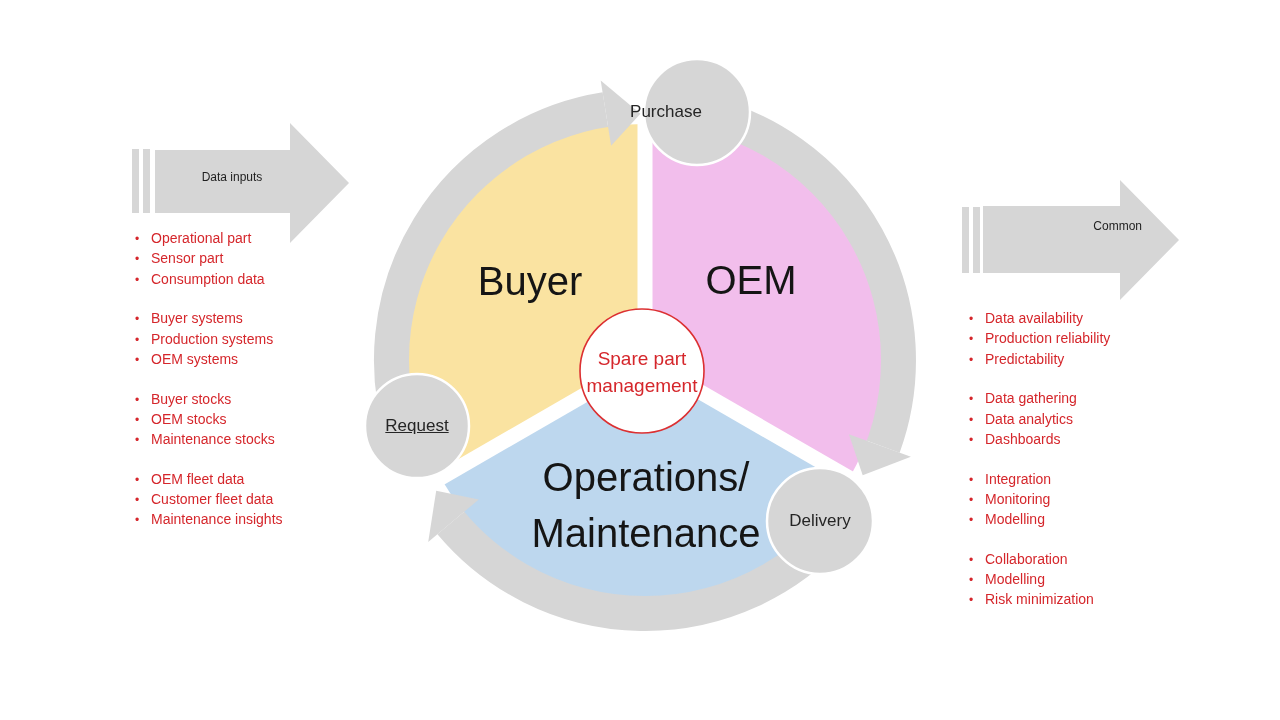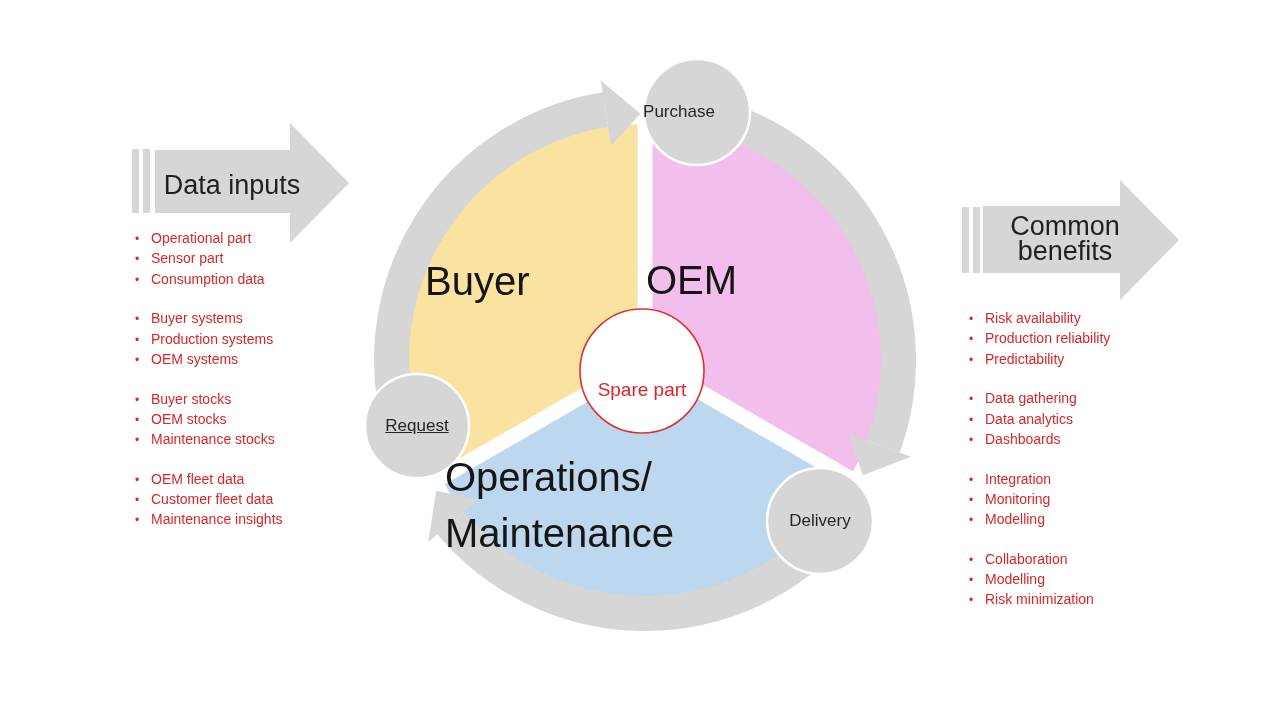--- a/index.html
+++ b/index.html
@@ -13,23 +13,23 @@
   }
   .slide svg{position:absolute; left:0; top:0;}
   .abs{position:absolute;}
   
   .gshape{fill:var(--gray);}
   .arc{stroke:var(--gray); stroke-width:42; fill:none;}
   .spoke{stroke:#fff; stroke-width:15; stroke-linecap:butt;}
   .nodecircle{fill:var(--gray); stroke:#fff; stroke-width:2.5;}
   .centercircle{fill:#fff; stroke:var(--center-border); stroke-width:1.6;}
   
-  .arrow-label{font-size:27px; text-align:center; color:var(--black);}
+  .arrow-label{font-size:12px; text-align:center; color:var(--black);}
   .arrow-label .ln{line-height:25px;}
-  .seg-label{font-size:40px; white-space:nowrap; color:#151515;}
+  .seg-label{font-size:40px; text-align:center; white-space:nowrap; color:#151515;}
   .seg-label .ln{line-height:56px;}
   .node-label{font-size:17px; line-height:22px; text-align:center; color:#252525;}
   .center-label{font-size:19px; line-height:27px; text-align:center; color:var(--red);}
   
   .bullets{font-size:14px; color:var(--red);}
   .bullets .group + .group{margin-top:19.4px;}
   .bullets .row{display:flex; align-items:baseline; line-height:19.3px;}
   .bullets .dot{width:16px; font-size:12px; flex:0 0 16px;}
   .bullets .txt{white-space:nowrap;}
 </style>
@@ -124,29 +124,28 @@
           <span class="dot">•</span>
           <span class="txt">Customer fleet data</span>
         </div>
         <div class="row">
           <span class="dot">•</span>
           <span class="txt">Maintenance insights</span>
         </div>
       </div>
     </div>
 
-  <div class="abs arrow-label" style="left:988px; top:214px; width:154px;">
+  <div class="abs arrow-label" style="left:988px; top:214px; width:154px;text-align:right;">
     <div class="ln">Common</div>
-    <div class="ln">benefits</div>
   </div>
   <div class="abs bullets" style="left:969px; top:309px;">
       <div class="group">
         <div class="row">
           <span class="dot">•</span>
-          <span class="txt">Risk availability</span>
+          <span class="txt">Data availability</span>
         </div>
         <div class="row">
           <span class="dot">•</span>
           <span class="txt">Production reliability</span>
         </div>
         <div class="row">
           <span class="dot">•</span>
           <span class="txt">Predictability</span>
         </div>
       </div>
@@ -194,21 +193,22 @@
       </div>
     </div>
 
   <div class="abs seg-label" style="left:425px; top:259px; width:210px;">Buyer</div>
   <div class="abs seg-label" style="left:445px; top:449px; width:402px;">
     <div class="ln">Operations/</div>
     <div class="ln">Maintenance</div>
   </div>
   <div class="abs seg-label" style="left:646px; top:258px; width:210px;">OEM</div>
 
-  <div class="abs center-label" style="left:552px; top:345px; width:180px;margin-top:31px;">
+  <div class="abs center-label" style="left:552px; top:345px; width:180px;">
     <div>Spare part</div>
+    <div>management</div>
   </div>
 
-  <div class="abs node-label" style="left:619px; top:101px; width:120px;">Purchase</div>
+  <div class="abs node-label" style="left:606px; top:101px; width:120px;">Purchase</div>
   <div class="abs node-label" style="left:357px; top:415px; width:120px;text-decoration:underline;">Request</div>
   <div class="abs node-label" style="left:760px; top:510px; width:120px;">Delivery</div>
 
 </div>
 
 </body></html>

